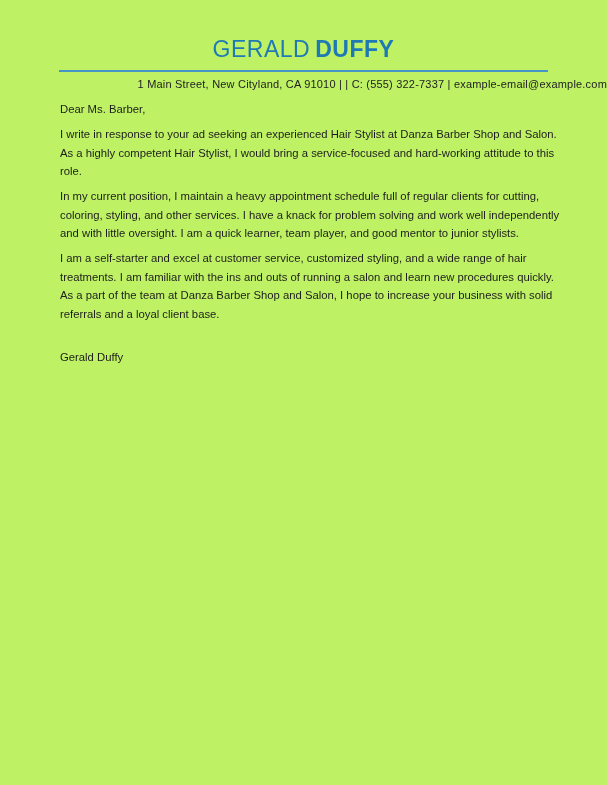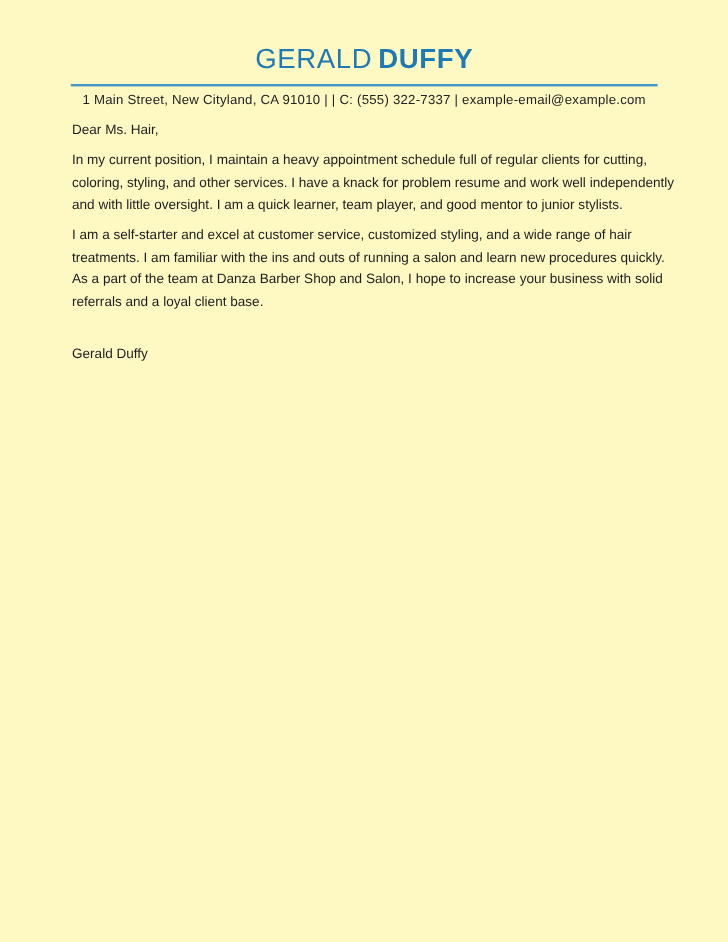--- a/index.html
+++ b/index.html
@@ -5,21 +5,21 @@
   :root {
     --accent-text: #1e79b5;
     --accent-line: #4595c9;
   }
   * { box-sizing: border-box; }
   html, body { margin: 0; padding: 0; background: #ffffff; }
   .page {
     position: relative;
     width: 607px;
     height: 785px;
-    background: #fef9c3;
+    background: #bef264;
     overflow: hidden;
     font-family: "Liberation Sans", "DejaVu Sans", sans-serif;
     -webkit-font-smoothing: antialiased;
   }
   
   .letter-header { text-align: center; }
   .name {
     margin: 0;
     padding-top: 36px;
     font-size: 23px;
@@ -37,21 +37,21 @@
     border: 0;
     border-top: 2px solid var(--accent-line);
     height: 0;
   }
   .contact-line {
     margin-top: 5px;
     font-size: 11px;
     line-height: 15px;
     letter-spacing: 0.2px;
     color: #222222;
-    text-align: center;
+    text-align: right;
     white-space: nowrap;
   }
   
   .letter-body {
     margin: 8px 42px 0 60px;
     font-size: 11.3px;
     line-height: 18.5px;
     color: #1d1d1d;
   }
   .letter-body p { margin: 0 0 6.5px 0; }
@@ -65,24 +65,25 @@
 
   <header class="letter-header">
     <h1 class="name"><span class="first">GERALD</span><span class="last">DUFFY</span></h1>
 
     <div class="header-rule"></div>
 
     <div class="contact-line">1 Main Street, New Cityland, CA 91010 | | C: (555) 322-7337 | example-email@example.com</div>
   </header>
 
   <main class="letter-body">
-    <p class="salutation">Dear Ms. Hair,</p>
+    <p class="salutation">Dear Ms. Barber,</p>
 
+    <p>I write in response to your ad seeking an experienced Hair Stylist at Danza Barber Shop and Salon. As a highly competent Hair Stylist, I would bring a service-focused and hard-working attitude to this role.</p>
 
-    <p>In my current position, I maintain a heavy appointment schedule full of regular clients for cutting, coloring, styling, and other services. I have a knack for problem resume and work well independently and with little oversight. I am a quick learner, team player, and good mentor to junior stylists.</p>
+    <p>In my current position, I maintain a heavy appointment schedule full of regular clients for cutting, coloring, styling, and other services. I have a knack for problem solving and work well independently and with little oversight. I am a quick learner, team player, and good mentor to junior stylists.</p>
 
     <p>I am a self-starter and excel at customer service, customized styling, and a wide range of hair treatments. I am familiar with the ins and outs of running a salon and learn new procedures quickly. As a part of the team at Danza Barber Shop and Salon, I hope to increase your business with solid referrals and a loyal client base.</p>
 
 
 
     <p class="signature">Gerald Duffy</p>
   </main>
 
 </div>
 

